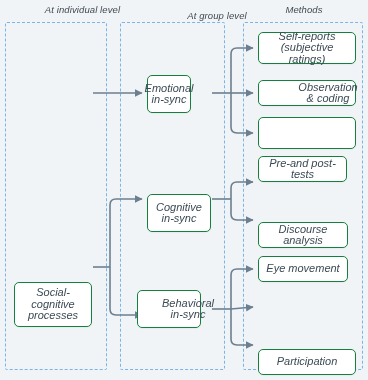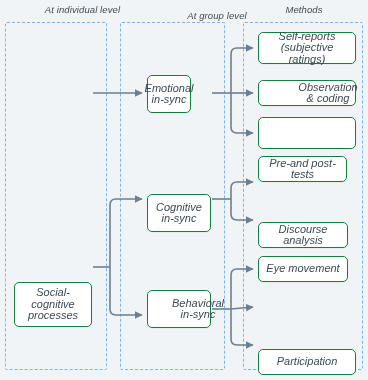--- a/index.html
+++ b/index.html
@@ -69,21 +69,21 @@
   }
   .node span { display: block; }
 
   
   #node-emotional-processes      { left: 14px;  top: 72px;  width: 78px;  height: 42px; }
   #node-socialcog-processes      { left: 14px;  top: 245px; width: 78px;  height: 45px; margin-top: 37px; }
 
   
   #node-emotional-insync  { left: 147px; top: 75px;  width: 44px; height: 38px; }
   #node-cognitive-insync  { left: 147px; top: 194px; width: 64px; height: 38px; }
-  #node-behavioral-insync { left: 147px; top: 290px; width: 64px; height: 38px; padding-left: 42px; }
+  #node-behavioral-insync { left: 137px; top: 290px; width: 64px; height: 38px; padding-left: 42px; }
 
   
   #node-self-reports      { left: 258px; top: 32px;  width: 98px; height: 32px; }
   #node-observation       { left: 258px; top: 80px;  width: 98px; height: 26px; padding-left: 46px; }
   #node-electrodermal     { left: 258px; top: 117px; width: 98px; height: 32px; }
   #node-prepost           { left: 258px; top: 156px; width: 89px; height: 26px; }
   #node-discourse         { left: 258px; top: 222px; width: 90px; height: 26px; }
   #node-eye-movement      { left: 258px; top: 256px; width: 90px; height: 26px; }
   #node-gesture-use       { left: 258px; top: 294px; width: 98px; height: 26px; }
   #node-participation     { left: 258px; top: 332px; width: 98px; height: 26px; margin-top: 17px; }

